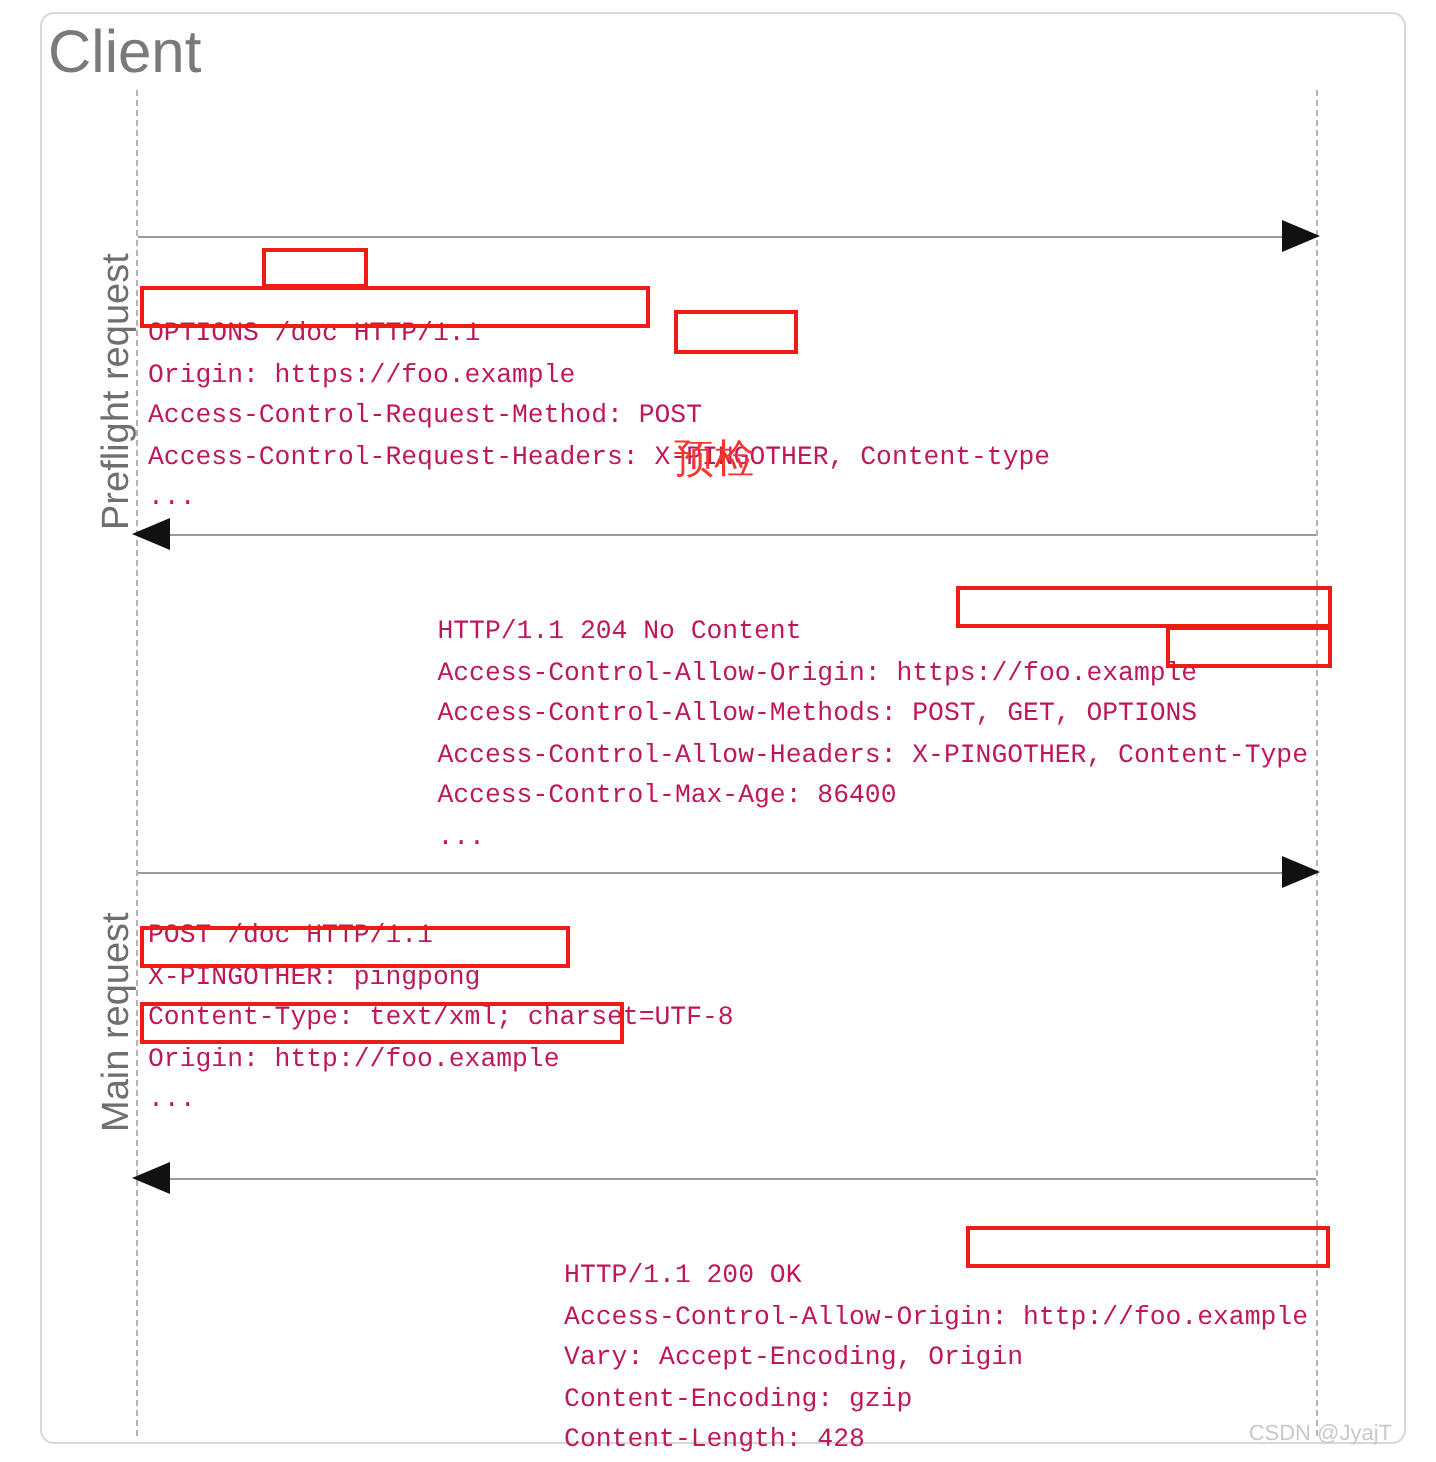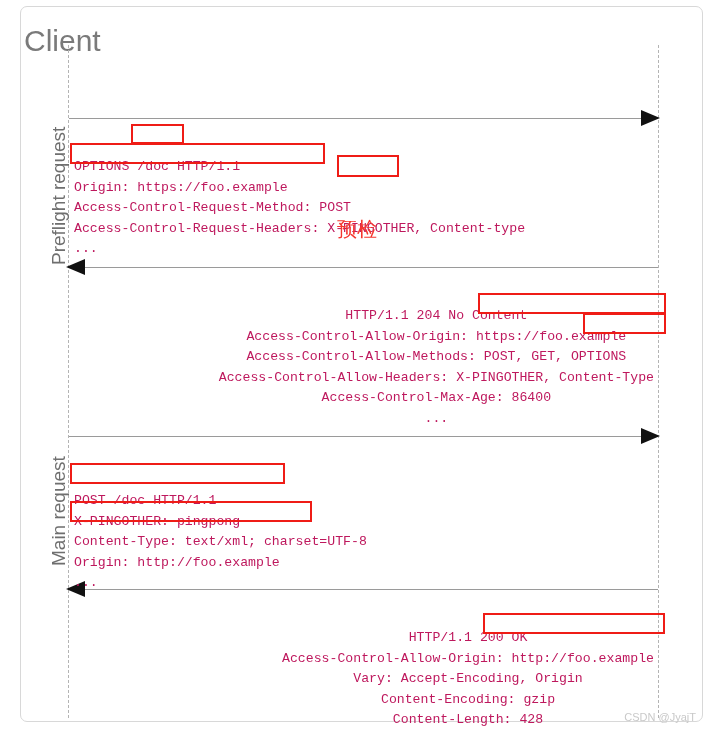--- a/index.html
+++ b/index.html
@@ -30,21 +30,21 @@
   
   .actor {
     position: absolute;
     color: #7a7a7a;
     font-size: 30px;
     font-family: "Liberation Sans", sans-serif;
     letter-spacing: 0px;
     white-space: nowrap;
     line-height: 1;
   }
-  .actor-client { left: 24px; top: 26px; }
+  .actor-client { left: 24px; top: 12px; }
   .actor-server { right: 16px; top: 10px; }
 
   
   .lifeline {
     position: absolute;
     top: 45px;
     height: 673px;
     width: 0;
     border-left: 1px dashed #b4b4b4;
   }
@@ -92,21 +92,21 @@
   .http-block {
     position: absolute;
     font-family: "Liberation Mono", "DejaVu Sans Mono", monospace;
     font-size: 13.2px;
     line-height: 20.5px;
     color: #be185d;
     white-space: pre;
     margin-top: 32px;
   }
   .http-block.req { left: 74px; text-align: left; }
-  .http-block.res { right: 64px; text-align: center; }
+  .http-block.res { right: 64px; text-align: left; }
 
   
   .redbox {
     position: absolute;
     border: 2px solid #ef1c16;
     box-sizing: border-box;
     pointer-events: none;
   }
   
   .red-note {
@@ -159,21 +159,21 @@
 Origin: https://foo.example
 Access-Control-Request-Method: POST
 Access-Control-Request-Headers: X-PINGOTHER, Content-type
 ...</div>
   <div class="http-block res" style="top:274px;">HTTP/1.1 204 No Content
 Access-Control-Allow-Origin: https://foo.example
 Access-Control-Allow-Methods: POST, GET, OPTIONS
 Access-Control-Allow-Headers: X-PINGOTHER, Content-Type
 Access-Control-Max-Age: 86400
 ...</div>
-  <div class="http-block req" style="top:459px;">POST /doc HTTP/1.1
+  <div class="http-block req" style="top:426px;">POST /doc HTTP/1.1
 X-PINGOTHER: pingpong
 Content-Type: text/xml; charset=UTF-8
 Origin: http://foo.example
 ...</div>
   <div class="http-block res" style="top:596px;">HTTP/1.1 200 OK
 Access-Control-Allow-Origin: http://foo.example
 Vary: Accept-Encoding, Origin
 Content-Encoding: gzip
 Content-Length: 428
 ...</div>

